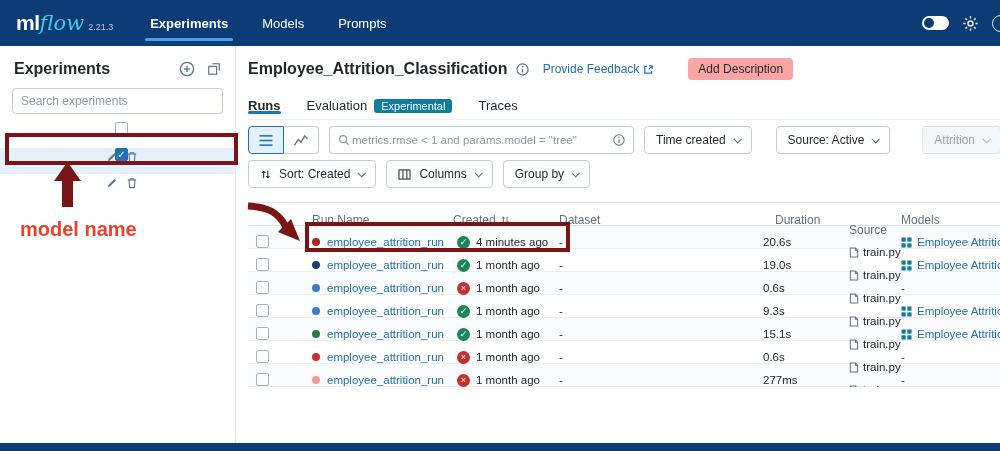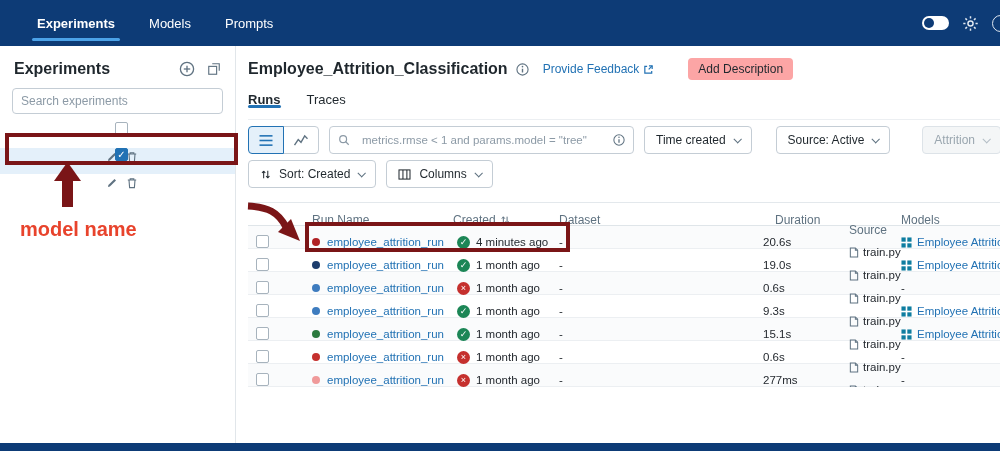--- a/index.html
+++ b/index.html
@@ -39,33 +39,33 @@
   .checkbox.checked { background:#2272b4; border-color:#2272b4; }
   .checkbox.checked::after { content:"✓"; color:#fff; font-size:10px; line-height:1; }
 
   
   .main { position:absolute; top:46px; left:237px; width:763px; height:397px; background:#fff; }
   .main-header { position:absolute; top:12px; left:11px; right:8px; display:flex; align-items:center; gap:8px; }
   .page-title { font-size:16px; font-weight:bold; color:#1f272d; }
   .feedback-link { display:flex; align-items:center; gap:4px; color:#2272b4; font-size:12px; margin-left:6px; cursor:pointer; }
   .add-desc-btn { margin-left:26px; background:#fca5a5; border:none; border-radius:4px; padding:4px 10px; font-size:12px; color:#1f272d; font-family:inherit; cursor:pointer; }
 
-  .tabs { position:absolute; top:46px; left:11px; right:0; height:28px; display:flex; align-items:flex-start; gap:26px; border-bottom:1px solid #eceff2; }
+  .tabs { position:absolute; top:46px; left:11px; right:0; height:28px; display:flex; align-items:center; gap:26px; border-bottom:1px solid #eceff2; }
   .tab { position:relative; display:flex; align-items:center; gap:7px; font-size:13px; color:#1f272d; cursor:pointer; }
   .tab.active { font-weight:bold; }
   .tab.active::after { content:""; position:absolute; bottom:-1px; left:0; right:0; height:3px; background:#2272b4; border-radius:2px; }
   .badge { background:#0e7da0; color:#fff; font-size:11px; padding:1px 7px; border-radius:3px; font-weight:normal; }
 
   .toolbar1 { position:absolute; top:80px; left:11px; right:6px; display:flex; align-items:center; gap:10px; }
   .segmented { display:flex; }
   .seg-btn { width:36px; height:28px; border:1px solid #c4cdd5; background:#fff; display:flex; align-items:center; justify-content:center; cursor:pointer; }
   .seg-btn.active { background:#e4f0fa; border-color:#2272b4; z-index:1; }
   .seg-btn:first-child { border-radius:4px 0 0 4px; }
   .seg-btn:last-child { border-radius:0 4px 4px 0; margin-left:-1px; }
-  .run-search { flex:0 0 305px; height:28px; border:1px solid #c4cdd5; border-radius:4px; display:flex; align-items:center; gap:12px; padding:0 8px; background:#fff; }
+  .run-search { flex:0 0 305px; height:28px; border:1px solid #c4cdd5; border-radius:4px; display:flex; align-items:center; gap:2px; padding:0 8px; background:#fff; }
   .run-search input { flex:1; border:none; outline:none; font-size:11.5px; color:#42515c; background:transparent; min-width:0; }
   .run-search input::placeholder { color:#8c9aa6; }
   .dropdown-btn { height:28px; border:1px solid #c4cdd5; background:#fff; border-radius:4px; display:flex; align-items:center; gap:8px; padding:0 11px; font-size:12px; color:#1f272d; font-family:inherit; cursor:pointer; white-space:nowrap; }
   .dropdown-btn.disabled { background:#f4f6f7; color:#9aa6af; border-color:#dde3e8; cursor:default; }
   .chev { display:inline-block; width:6px; height:6px; border-right:1.5px solid #5f7281; border-bottom:1.5px solid #5f7281; transform:rotate(45deg) translateY(-1px); }
   .disabled .chev { border-color:#b4bec6; }
 
   .toolbar2 { position:absolute; top:114px; left:11px; display:flex; align-items:center; gap:10px; }
 
   
@@ -103,20 +103,25 @@
   .anno-text1 { left:20px; top:218px; }
   .anno-text2 { left:174px; top:191px; }
   .anno-arrows { left:0; top:0; width:1000px; height:451px; z-index:41; }
 </style>
 </head>
 <body>
 
 <div id="app">
 
   <div class="navbar">
+    <div class="logo">
+      <span class="logo-ml">ml</span>
+        <span class="logo-flow">flow</span>
+      <span class="logo-version">2.21.3</span>
+    </div>
     <div class="nav-tabs">
       <div class="nav-tab active">Experiments</div>
       <div class="nav-tab">Models</div>
       <div class="nav-tab">Prompts</div>
     </div>
     <div class="nav-right">
       <div class="pill"></div>
       <span style="display:inline-flex;">
         <svg width="17" height="17" viewBox="0 0 16 16">
             <g stroke="#dfe7f0" stroke-width="1.4" fill="none">
@@ -209,20 +214,24 @@
         </span>
       </span>
       <button class="add-desc-btn">Add Description</button>
     </div>
 
     <div class="tabs">
       <div class="tab active">
           <span>Runs</span>
         </div>
       <div class="tab">
+        <span>Evaluation</span>
+        <span class="badge">Experimental</span>
+      </div>
+      <div class="tab">
           <span>Traces</span>
         </div>
     </div>
 
     <div class="toolbar1">
       <div class="segmented">
         <div class="seg-btn active">
           <svg width="16" height="13" viewBox="0 0 16 14">
               <g stroke="#2272b4" stroke-width="1.7">
                 <line x1="1" y1="2" x2="15" y2="2"></line>
@@ -281,20 +290,24 @@
       </button>
       <button class="dropdown-btn">
         <span style="display:inline-flex;">
           <svg width="13" height="11" viewBox="0 0 14 12">
               <rect x="1" y="1" width="12" height="10" fill="none" stroke="#1f272d" stroke-width="1.1"></rect>
               <line x1="5.3" y1="1" x2="5.3" y2="11" stroke="#1f272d" stroke-width="1.1"></line>
               <line x1="9.6" y1="1" x2="9.6" y2="11" stroke="#1f272d" stroke-width="1.1"></line>
             </svg>
         </span>
         <span>Columns</span>
+        <span class="chev"></span>
+      </button>
+      <button class="dropdown-btn">
+        <span>Group by</span>
         <span class="chev"></span>
       </button>
     </div>
 
     <div class="table-wrap">
       <div class="thead">
         <div class="c-check"></div>
         <div class="h-name">Run Name</div>
         <div class="h-created">
           <span>Created</span>

